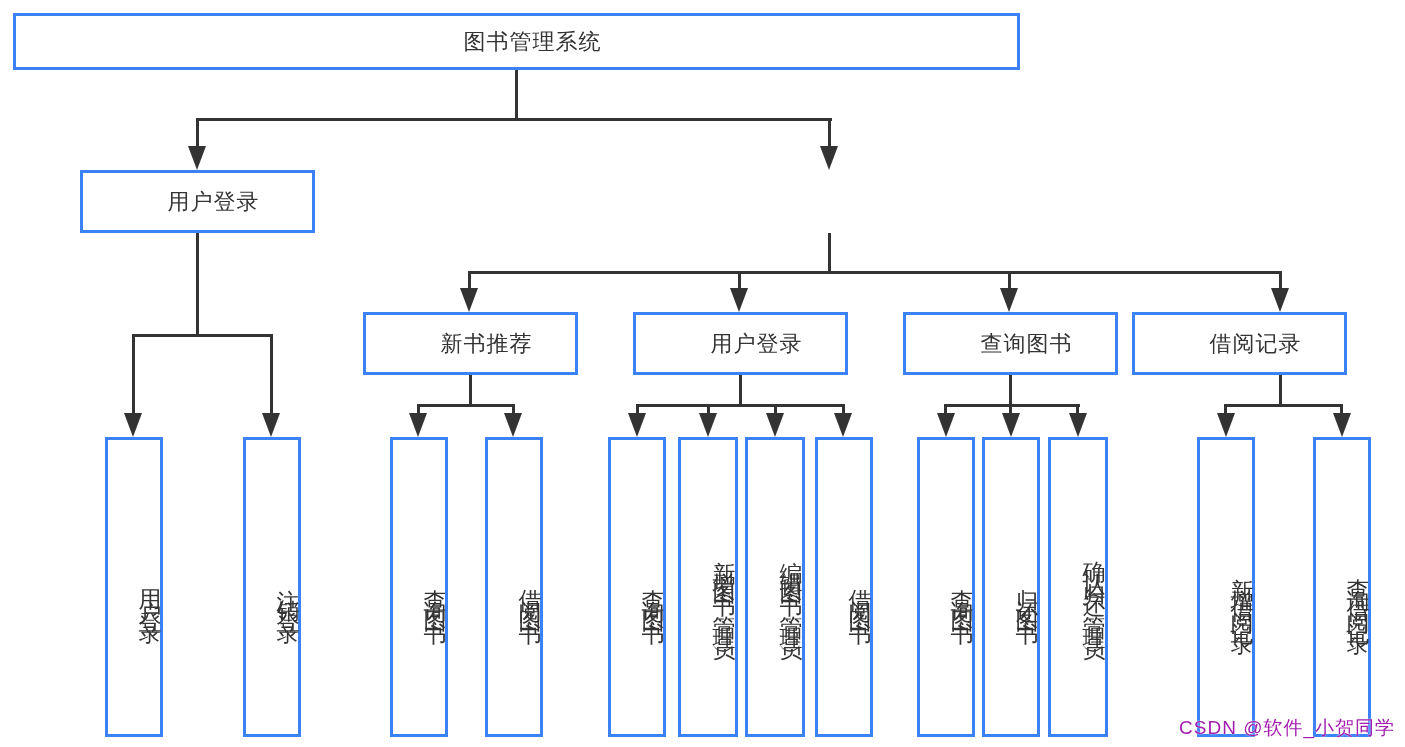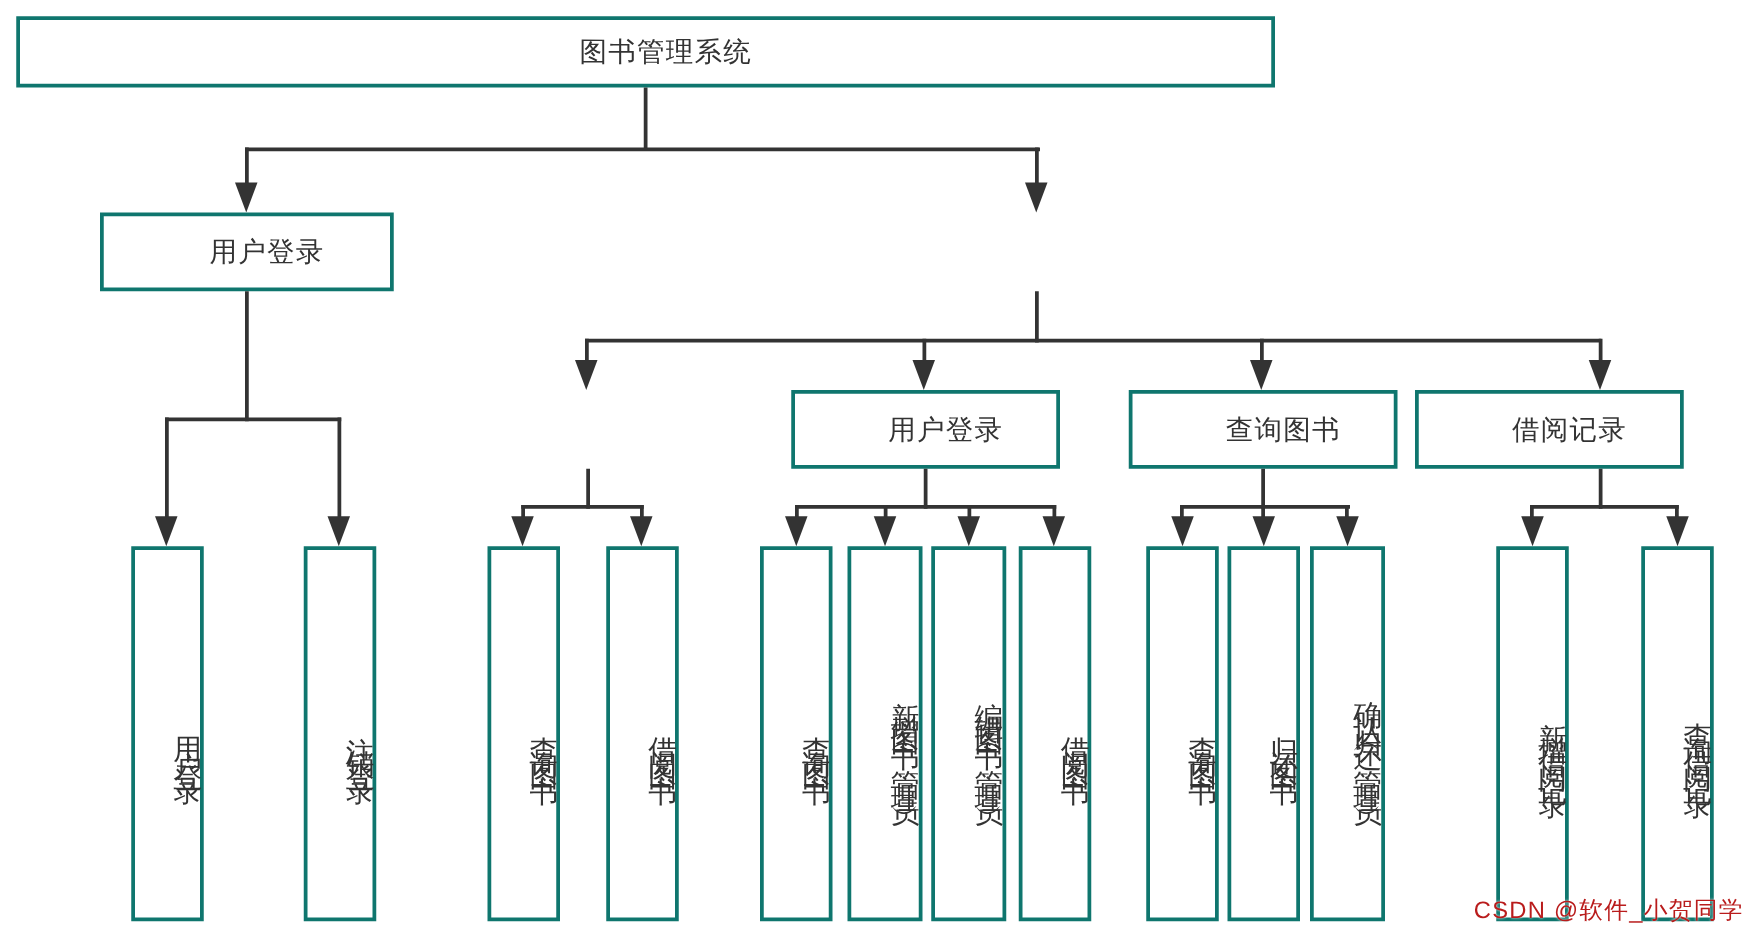--- a/index.html
+++ b/index.html
@@ -6,21 +6,21 @@
   .canvas{
     position:relative;
     width:1405px;height:747px;
     background:#ffffff;
     font-family:"Liberation Sans", sans-serif;
     overflow:hidden;
   }
   .node{
     position:absolute;
     box-sizing:border-box;
-    border:3px solid #0f766e;
+    border:3px solid #3b82f6;
     background:#ffffff;
     display:flex;align-items:center;justify-content:center;
     color:#333333;
     padding-left:32px;
   }
   .node.h{font-size:22px;letter-spacing:1px;}
   .node.v{width:58px;top:437px;height:300px;}
   .node.v .label{
     writing-mode:vertical-rl;
     text-orientation:mixed;
@@ -34,21 +34,21 @@
   .arrow{
     position:absolute;width:0;height:0;
     border-left:9px solid transparent;
     border-right:9px solid transparent;
     border-top:24px solid #333333;
   }
   .watermark{
     position:absolute;
     right:10px;bottom:6px;
     font-size:19px;
-    color:#b91c1c;
+    color:#a21caf;
     letter-spacing:1px;
     text-shadow:0 0 2px #ffffff;
   }
 </style>
 </head>
 <body>
 
 <div class="canvas">
 
   <div class="node h" style="left:13px;top:13px;width:1007px;height:57px;">
@@ -77,20 +77,23 @@
   <div class="line" style="left:468px;top:271px;width:813px;height:3px;"></div>
   <div class="line" style="left:468px;top:271px;width:3px;height:24px;"></div>
   <div class="line" style="left:738px;top:271px;width:3px;height:24px;"></div>
   <div class="line" style="left:1008px;top:271px;width:3px;height:24px;"></div>
   <div class="line" style="left:1279px;top:271px;width:3px;height:24px;"></div>
   <div class="arrow" style="left:460px;top:288px;"></div>
   <div class="arrow" style="left:730px;top:288px;"></div>
   <div class="arrow" style="left:1000px;top:288px;"></div>
   <div class="arrow" style="left:1271px;top:288px;"></div>
 
+  <div class="node h" style="left:363px;top:312px;width:215px;height:63px;">
+    <span>新书推荐</span>
+  </div>
   <div class="node h" style="left:633px;top:312px;width:215px;height:63px;">
     <span>用户登录</span>
   </div>
   <div class="node h" style="left:903px;top:312px;width:215px;height:63px;">
     <span>查询图书</span>
   </div>
   <div class="node h" style="left:1132px;top:312px;width:215px;height:63px;">
     <span>借阅记录</span>
   </div>
 

